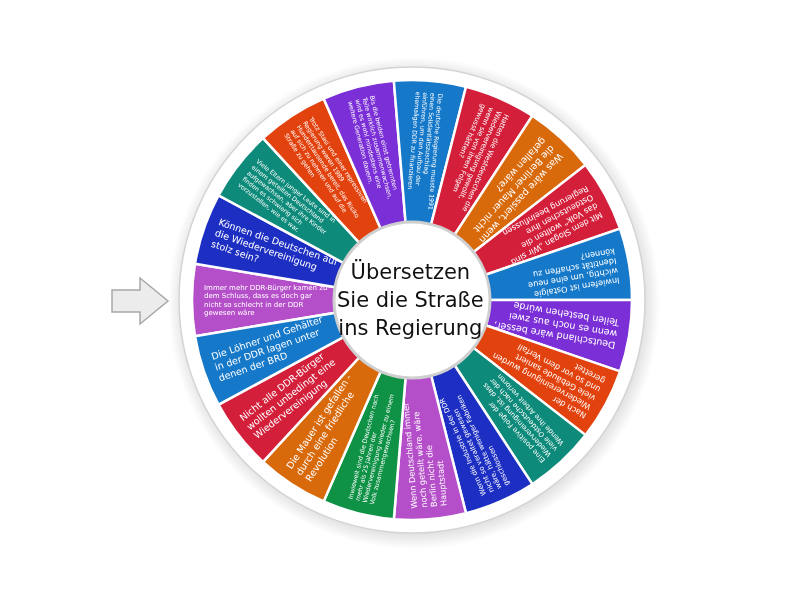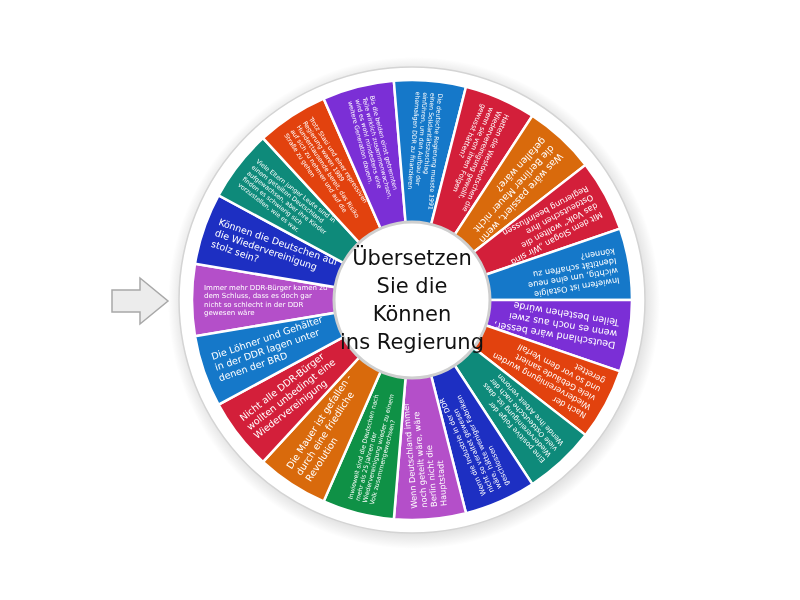--- a/index.html
+++ b/index.html
@@ -75,17 +75,17 @@
         <text transform="translate(247.8587740455504,427.7562442394513) rotate(322.1052631578947)" fill="#ffffff" font-size="9.5" font-family="&quot;DejaVu Sans&quot;, sans-serif"><tspan x="0" y="-8.075000000000001">Nicht alle DDR-Bürger</tspan><tspan x="0" y="3.3249999999999997">wollten unbedingt eine</tspan><tspan x="0" y="14.725">Wiedervereinigung</tspan></text>
         <path d="M412,300 L218.5157747345726,404.7084264681565 A220,220 0 0 1 195.00051325140112,336.2108098617616 Z" fill="#1578c9" stroke="#ffffff" stroke-width="2.5"></path>
         <text transform="translate(215.27001372626808,367.5374895945744) rotate(341.0526315789473)" fill="#ffffff" font-size="9.5" font-family="&quot;DejaVu Sans&quot;, sans-serif"><tspan x="0" y="-8.075000000000001">Die Löhner und Gehälter</tspan><tspan x="0" y="3.3249999999999997">in der DDR lagen unter</tspan><tspan x="0" y="14.725">denen der BRD</tspan></text>
       </g>
     <circle cx="412" cy="300" r="78" fill="#ffffff" stroke="#cfcfcf" stroke-width="3"></circle>
   </svg>
 
   <div class="hub-text">
     <div>
       <span>Übersetzen</span>
-      <span>Sie die Können</span>
+      <span>Sie die Straße</span>
       <span>ins Regierung</span>
     </div>
   </div>
 </div>
 
 </body></html>

